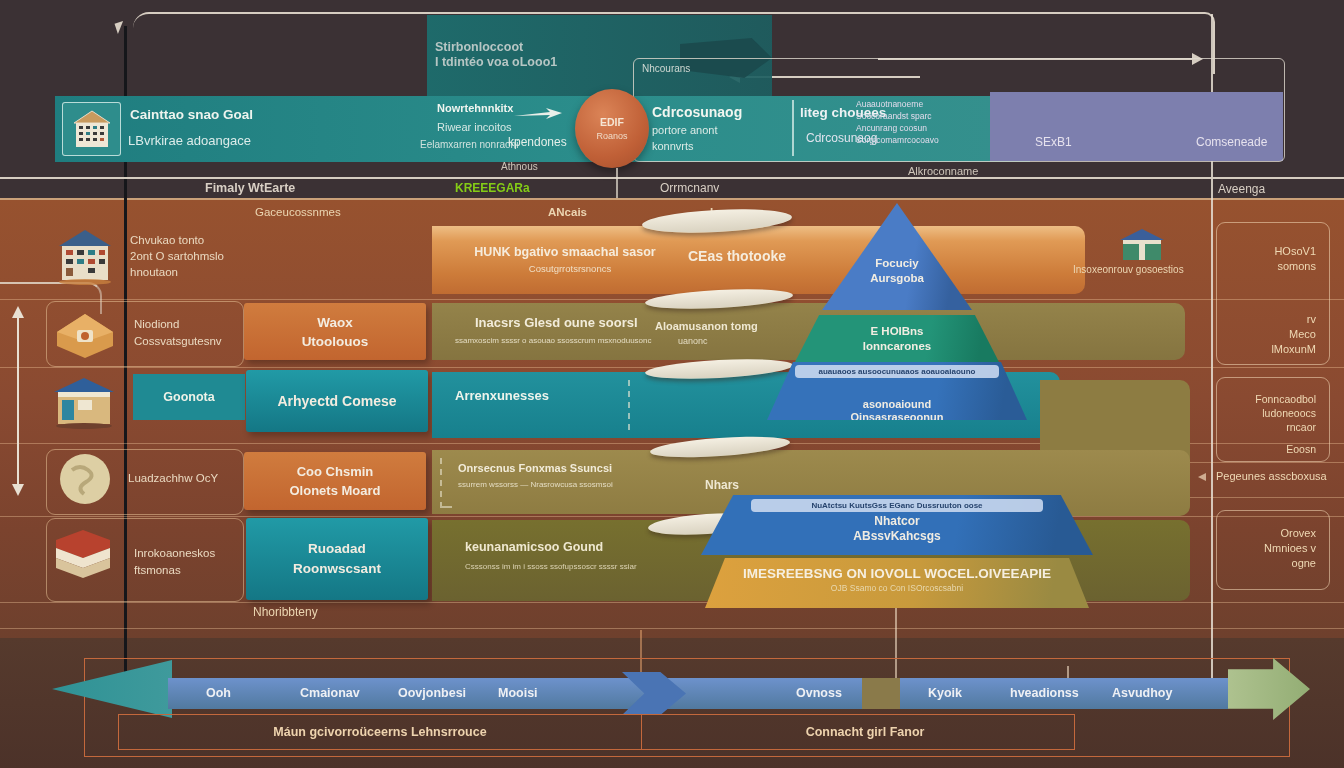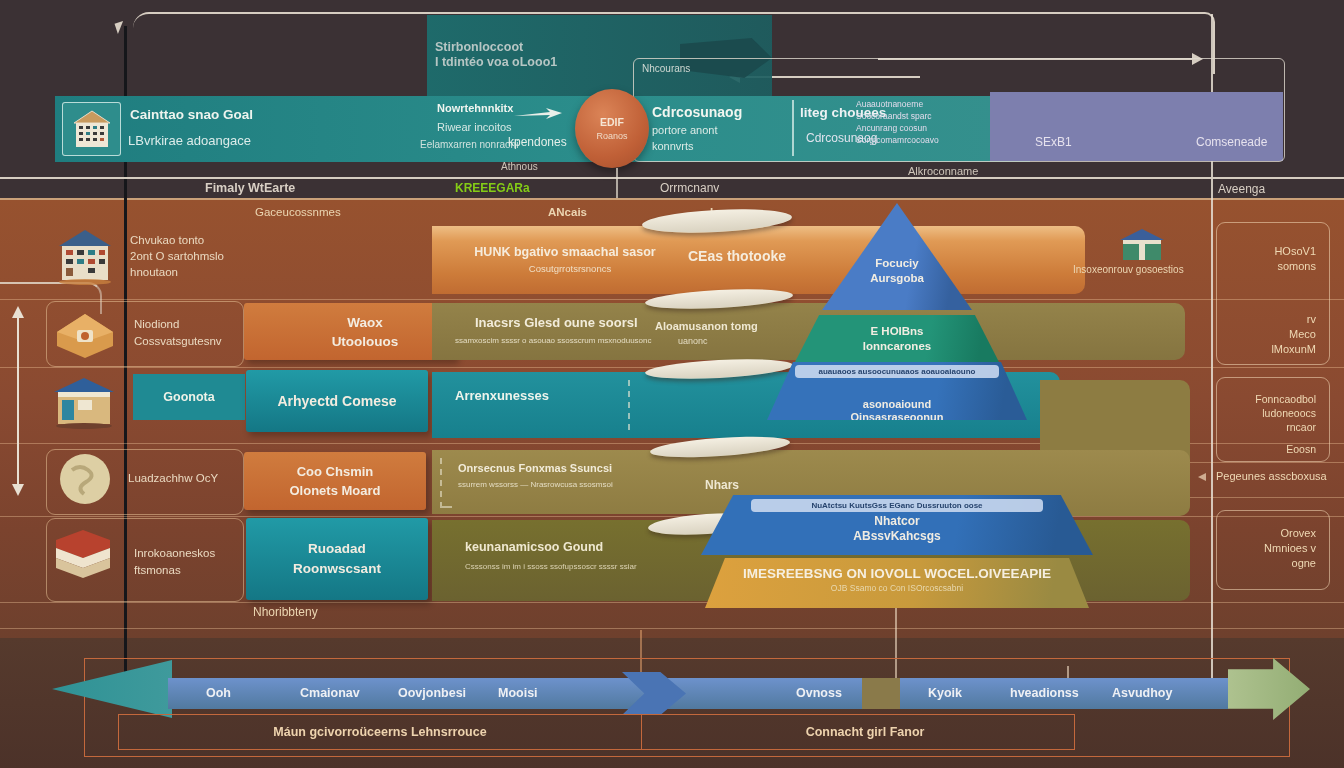--- a/index.html
+++ b/index.html
@@ -241,21 +241,21 @@
   <div class="abs pre txt" style="left:134px;top:316px;width:110px;font-size:11.5px;line-height:17px;">Niodiond
 Cossvatsgutesnv</div>
   <div class="abs" style="left:133px;top:374px;width:112px;height:46px;background:#1f8a93;
               display:flex;align-items:center;justify-content:center;">
     <span class="txt" style="color:#eef2e8;font-size:12.5px;font-weight:bold;">Goonota</span>
   </div>
   <div class="abs txt" style="left:128px;top:472px;width:115px;font-size:11.5px;">Luadzachhw OcY</div>
   <div class="abs pre txt" style="left:134px;top:545px;width:110px;font-size:11.5px;line-height:17px;">Inrokoaoneskos
 ftsmonas</div>
 
-  <div class="abs leftbox box-orange" style="left:244px;top:303px;width:182px;height:57px;font-size:13.5px;padding-left:30px;">
+  <div class="abs leftbox box-orange" style="left:244px;top:303px;width:182px;height:57px;font-size:13.5px;">
     <span class="pre" style="line-height:19px;">Waox
 Utoolouos</span>
     </div>
   <div class="abs leftbox box-teal" style="left:246px;top:370px;width:182px;height:62px;font-size:14px;">
     <span>Arhyectd Comese</span>
     </div>
   <div class="abs leftbox box-orange" style="left:244px;top:452px;width:182px;height:58px;font-size:13px;">
     <span class="pre" style="line-height:19px;">Coo Chsmin
 Olonets Moard</span>
     </div>

